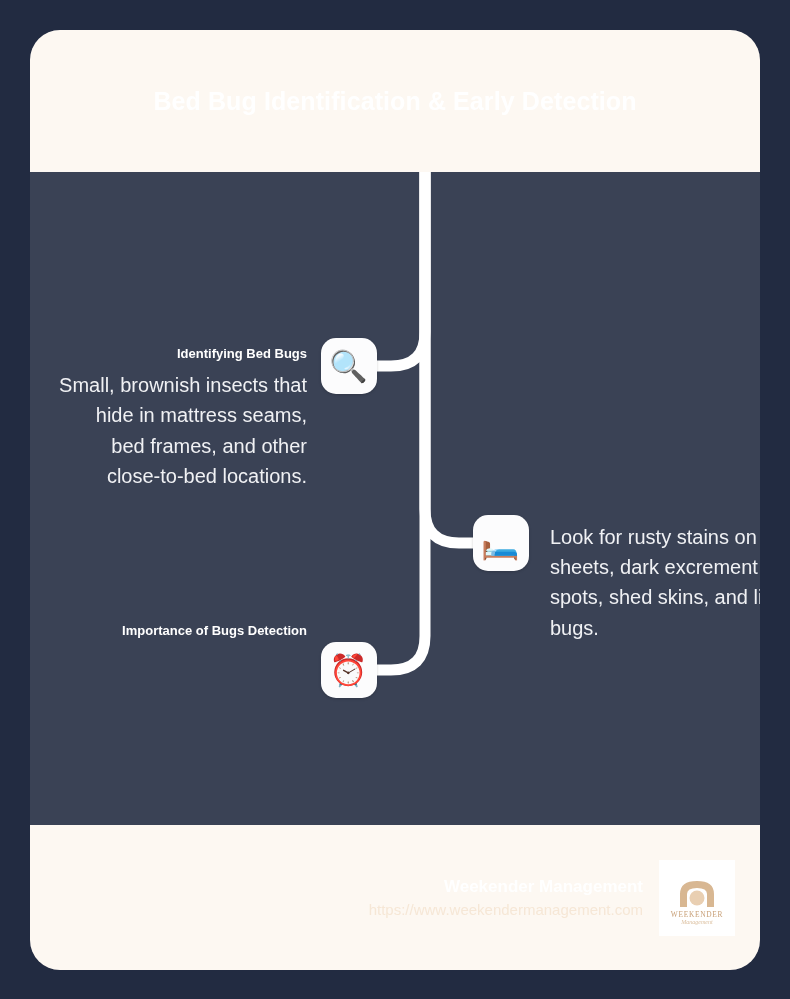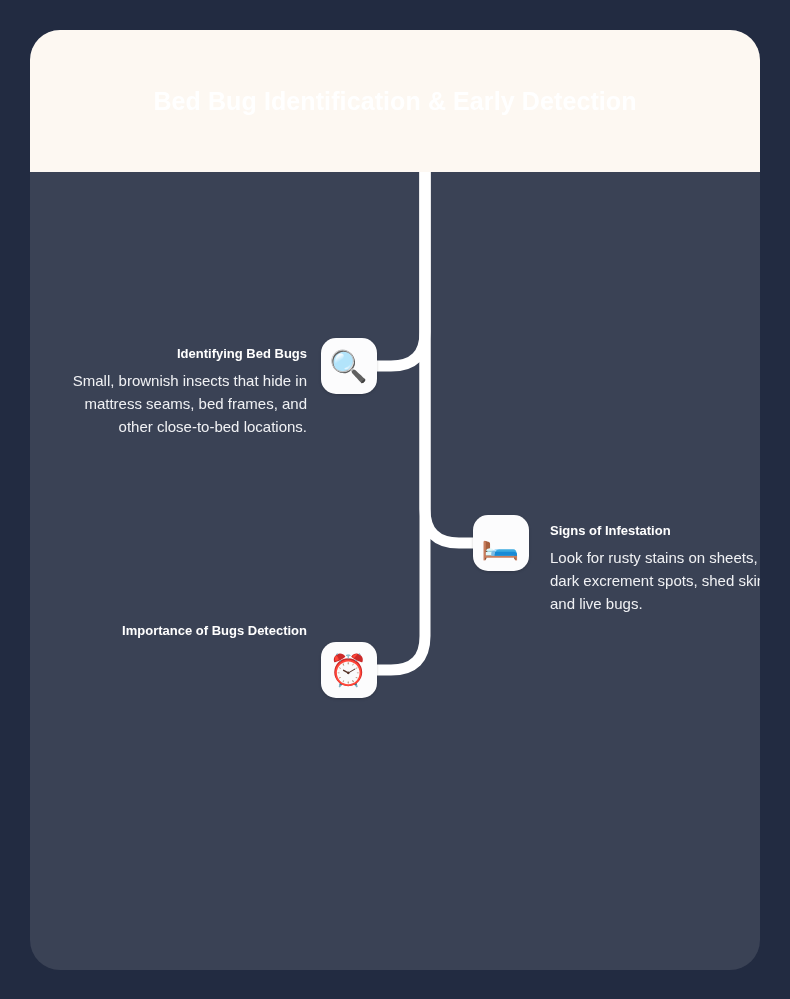--- a/index.html
+++ b/index.html
@@ -92,21 +92,21 @@
   .step-text.align-left  { text-align: left; }
 
   .step-heading {
     font-size: 13px;
     font-weight: bold;
     color: #FFFFFF;
     line-height: 1.33;
     margin: 0 0 8px 0;
   }
   .step-desc {
-    font-size: 15px;
+    font-size: 20px;
     color: #F0F1F4;
     line-height: 1.51;
     margin: 0;
   }
 
   
   #step-1 .step-icon { left: 291px; top: 166px; }
   #step-1 .step-text { left: 29px;  top: 173px; width: 248px; }
 
   #step-2 .step-icon { left: 443px; top: 343px; }
@@ -177,28 +177,41 @@
       <div class="step-icon">🔍</div>
       <div class="step-text align-right">
         <p class="step-heading">Identifying Bed Bugs</p>
         <p class="step-desc">Small, brownish insects that hide in mattress seams, bed frames, and other close-to-bed locations.</p>
       </div>
     </div>
 
     <div class="step" id="step-2">
       <div class="step-icon">🛏️</div>
       <div class="step-text align-left">
-        <p class="step-heading">Signs of Infestation</p>
         <p class="step-desc">Look for rusty stains on sheets, dark excrement spots, shed skins, and live bugs.</p>
       </div>
     </div>
 
     <div class="step" id="step-3">
       <div class="step-icon">⏰</div>
       <div class="step-text align-right">
         <p class="step-heading">Importance of Bugs Detection</p>
       </div>
     </div>
 
   </div>
 
+  <div class="card-footer">
+    <div class="footer-text">
+      <div class="footer-brand">Weekender Management</div>
+      <div class="footer-url">https://www.weekendermanagement.com</div>
+    </div>
+    <div class="footer-logo">
+      <svg width="62" height="62" viewBox="0 0 62 62">
+        <path d="M14 40 L14 27 Q14 14 31 14 Q48 14 48 27 L48 40 L41 40 L41 27 Q41 21 31 21 Q21 21 21 27 L21 40 Z" fill="#D8B792"></path>
+        <circle cx="31" cy="31" r="7.5" fill="#E9CFB2"></circle>
+        <text x="31" y="49.5" text-anchor="middle" font-family="'Liberation Serif', serif" font-size="7.4" letter-spacing="0.7" fill="#C8A078">WEEKENDER</text>
+        <text x="31" y="57" text-anchor="middle" font-family="'Liberation Serif', serif" font-size="6" font-style="italic" fill="#DCC0A0">Management</text>
+      </svg>
+    </div>
+  </div>
 
 </div>
 
 </body></html>

